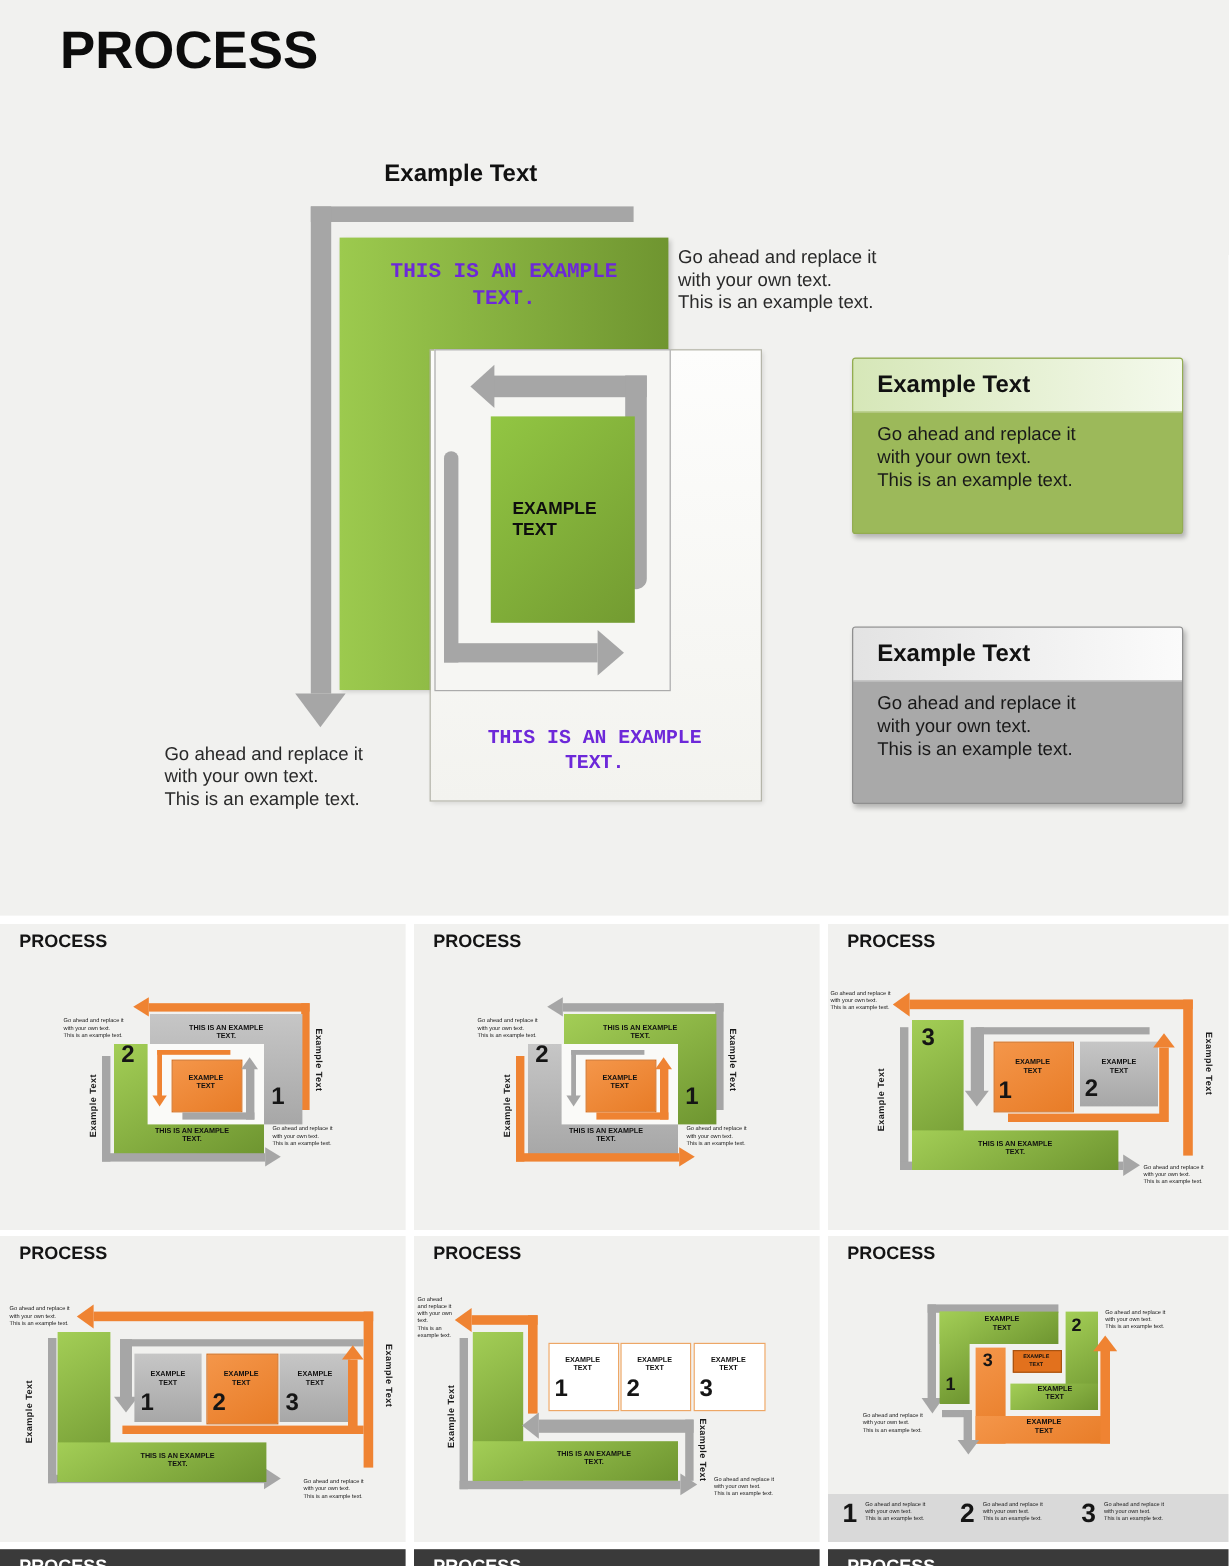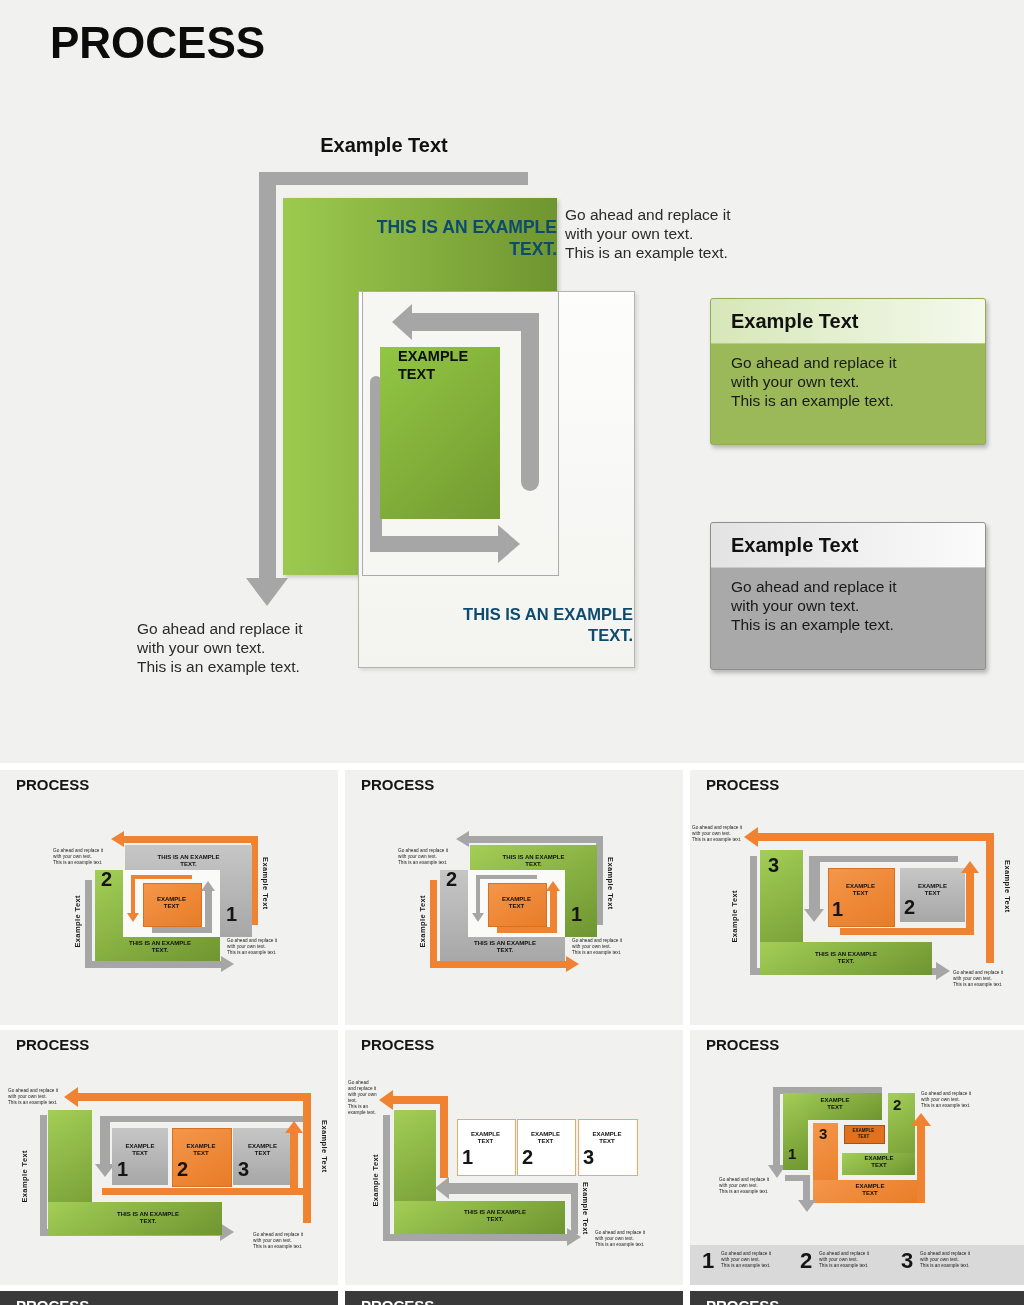--- a/index.html
+++ b/index.html
@@ -5,21 +5,21 @@
   html,body{margin:0;padding:0;background:#ffffff;font-family:"Liberation Sans","DejaVu Sans",sans-serif;}
   .page{position:relative;width:1024px;height:1305px;background:#ffffff;overflow:hidden;}
   .abs{position:absolute;}
   .slide{position:absolute;background:#f1f1ef;}
   .card{position:absolute;background:#f1f1ef;overflow:hidden;}
   .card.dark{background:#3a3a3a;}
   .pre{white-space:pre-line;}
   
   .ttl-main{position:absolute;left:50px;top:18px;font-weight:900;font-size:44px;color:#0c0c0c;}
   .h-ex{position:absolute;left:262px;top:134px;width:244px;text-align:center;font-weight:bold;font-size:20px;color:#111;}
-  .bigstep{position:absolute;font-weight:bold;text-align:right;white-space:pre-line;color:#0c4a6e;}
+  .bigstep{position:absolute;font-weight:bold;text-align:center;white-space:pre-line;color:#6d28d9;font-family:Liberation Mono, monospace;}
   .p-main{position:absolute;font-size:15.5px;line-height:19px;color:#2a2a2a;white-space:pre-line;}
   
   .bar{position:absolute;}
   .gr{background:#a6a6a6;}
   .og{background:#ef8332;}
   .tri{position:absolute;width:0;height:0;}
   .gradGv{background:linear-gradient(150deg,#a3ce56,#6e9530);}
   .gradO{background:linear-gradient(150deg,#f4964a,#e87c27);}
   .grayB{background:linear-gradient(#c6c6c6,#a7a7a7);}
   
@@ -65,21 +65,21 @@
 
     <div class="abs" style="left:362px;top:291px;width:195px;height:283px;background:#f6f6f3;border:1px solid #ababab"></div>
 
     <div class="bar gr" style="left:411px;top:313px;width:128px;height:18px"></div>
     <div class="tri" style="left:392px;top:304px;border-top:18px solid transparent;border-bottom:18px solid transparent;border-right:20px solid #a6a6a6"></div>
     <div class="bar gr" style="left:521px;top:313px;width:18px;height:178px;border-radius:0 0 9px 9px"></div>
     <div class="bar gr" style="left:370px;top:376px;width:12px;height:176px;border-radius:6px 6px 0 0"></div>
     <div class="bar gr" style="left:370px;top:536px;width:128px;height:16px"></div>
     <div class="tri" style="left:498px;top:525px;border-top:19px solid transparent;border-bottom:19px solid transparent;border-left:22px solid #a6a6a6"></div>
 
-    <div class="abs" style="left:380px;top:347px;width:120px;height:172px;background:linear-gradient(135deg,#92c643,#739b31);display:flex;">
+    <div class="abs" style="left:409px;top:347px;width:120px;height:172px;background:linear-gradient(135deg,#92c643,#739b31);display:flex;align-items:center">
       <span class="pre" style="font-weight:bold;font-size:14.5px;line-height:18px;padding-left:18px;color:#0e0e0e">EXAMPLE
 TEXT</span>
     </div>
 
     <div class="p-main" style="left:565px;top:205px;width:185px">Go ahead and replace it
 with your own text.
 This is an example text.</div>
     <div class="p-main" style="left:137px;top:619px;width:190px">Go ahead and replace it
 with your own text.
 This is an example text.</div>

